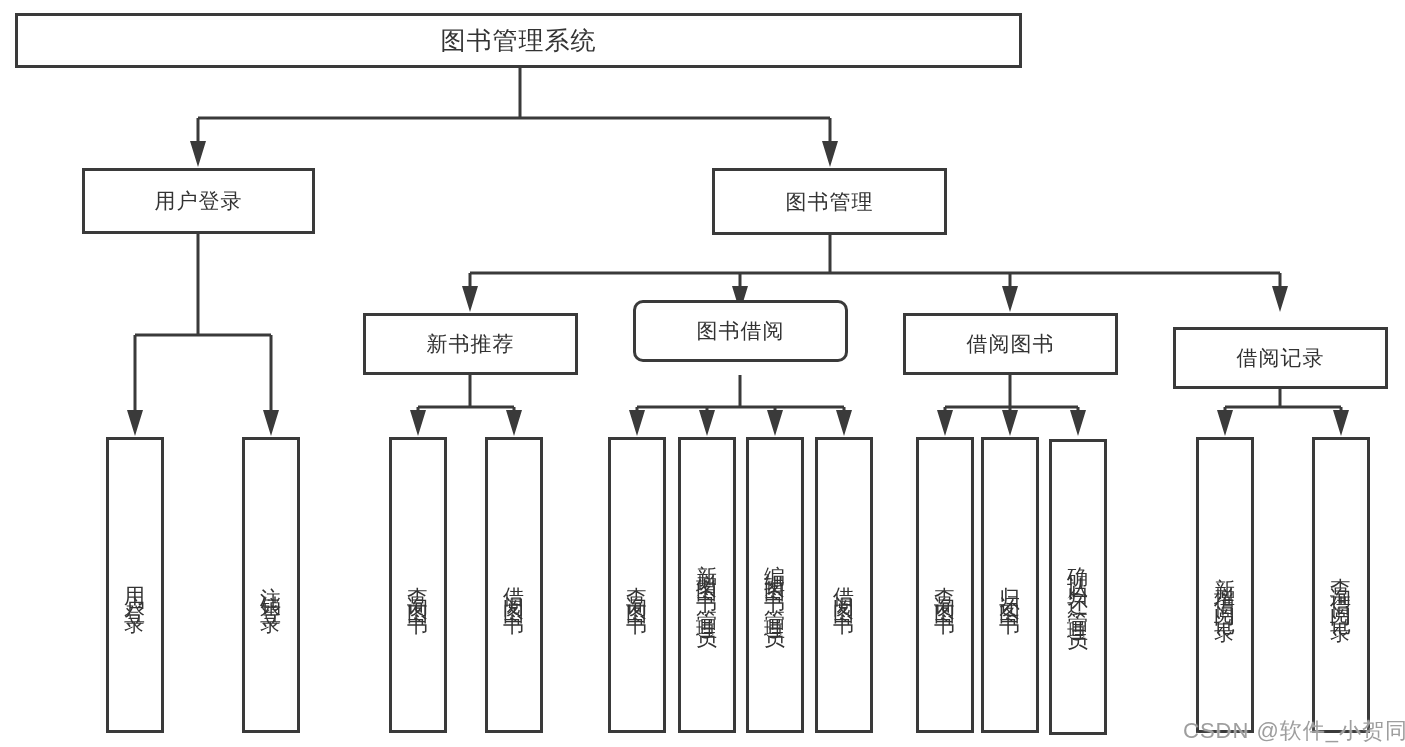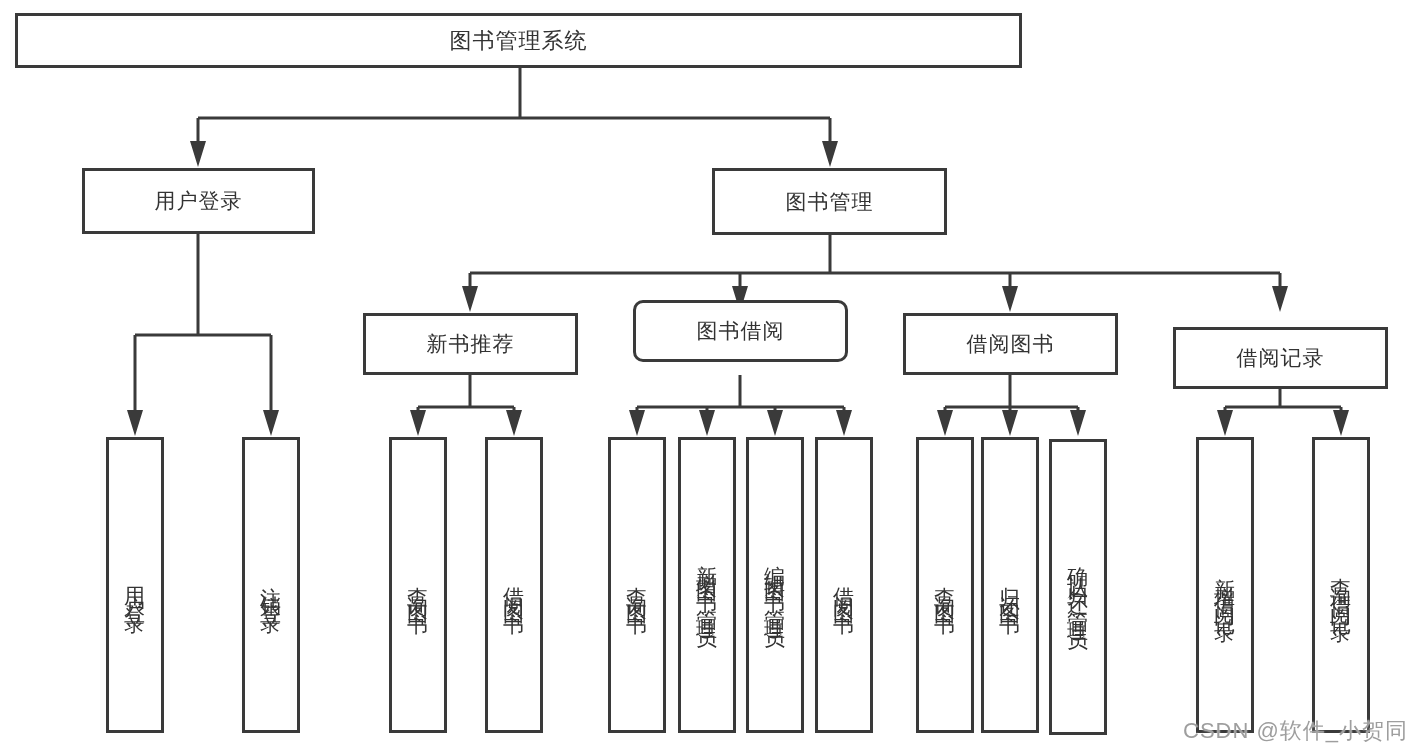--- a/index.html
+++ b/index.html
@@ -32,21 +32,21 @@
     display: flex;
     align-items: center;
     justify-content: center;
     z-index: 2;
   }
   .node-h {
     font-size: 21px;
     letter-spacing: 1px;
   }
   .node-root {
-    font-size: 22px;
+    font-size: 25px;
   }
   .node-v {
     writing-mode: vertical-rl;
     text-orientation: mixed;
     font-size: 21px;
     letter-spacing: 9px;
     line-height: 1;
     padding-top: 6px;
   }
   .watermark {

